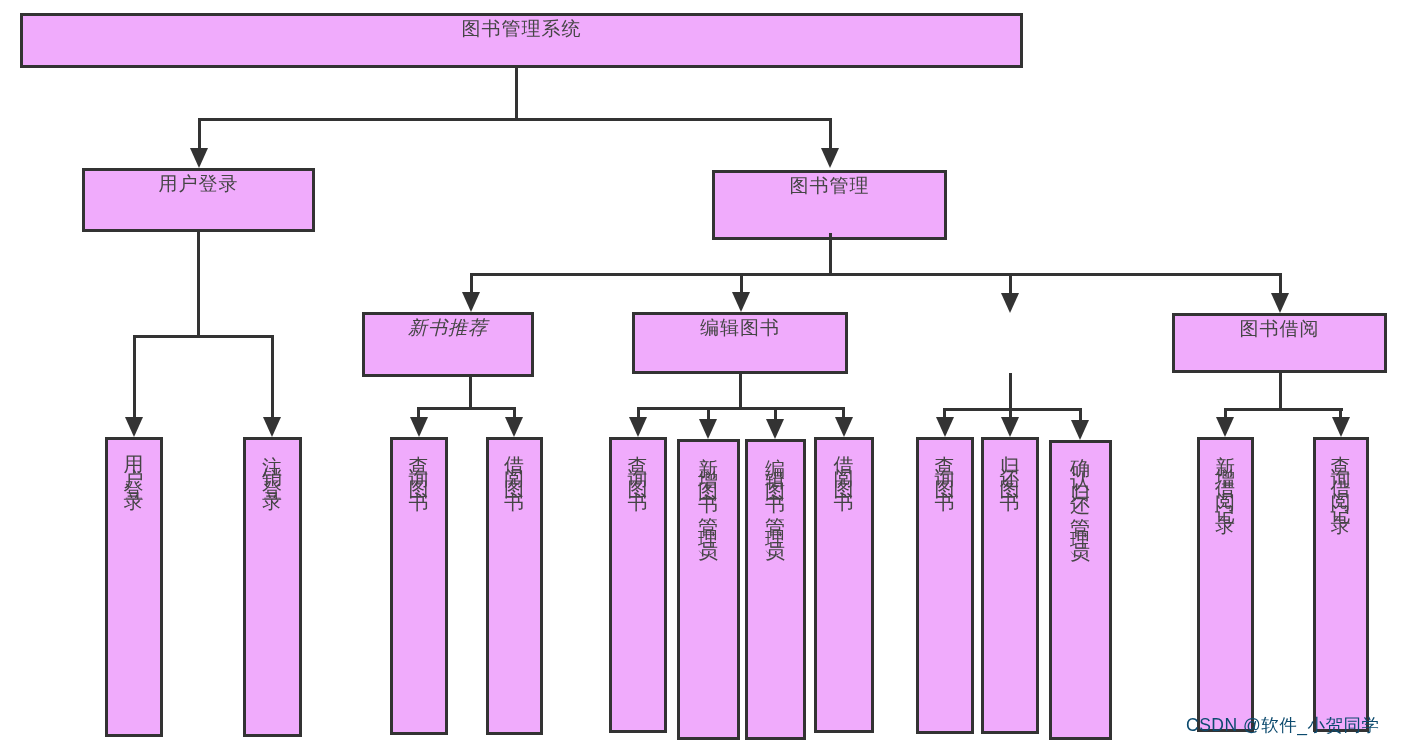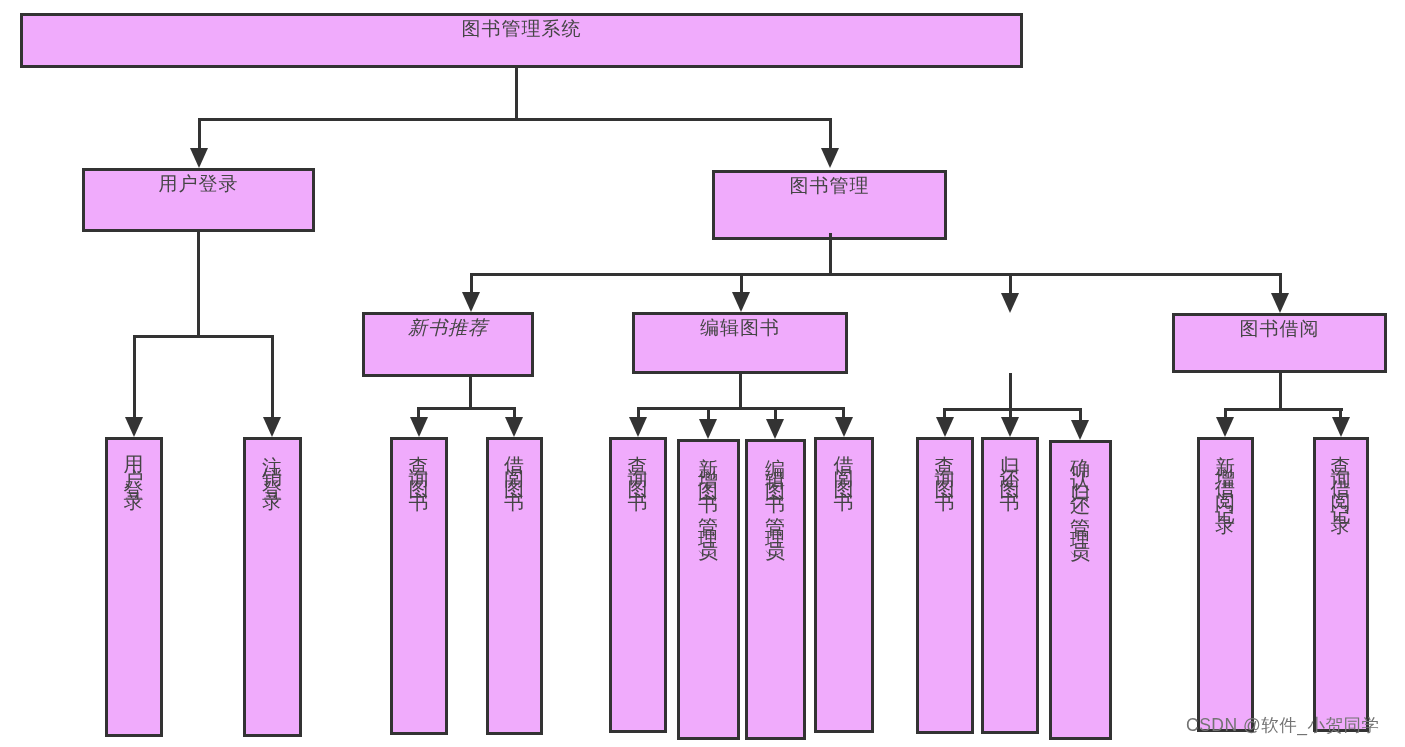--- a/index.html
+++ b/index.html
@@ -35,21 +35,21 @@
     position:absolute;
     width:0; height:0;
     border-left:9px solid transparent;
     border-right:9px solid transparent;
     border-top:20px solid #333333;
   }
   .watermark {
     position:absolute;
     left:1186px; top:713px;
     font-size:17.5px;
-    color:#737373;
+    color:#0c4a6e;
     letter-spacing:0.5px;
     z-index:6;
     white-space:nowrap;
   }
 </style>
 </head>
 <body>
 
 <div id="canvas">
 

